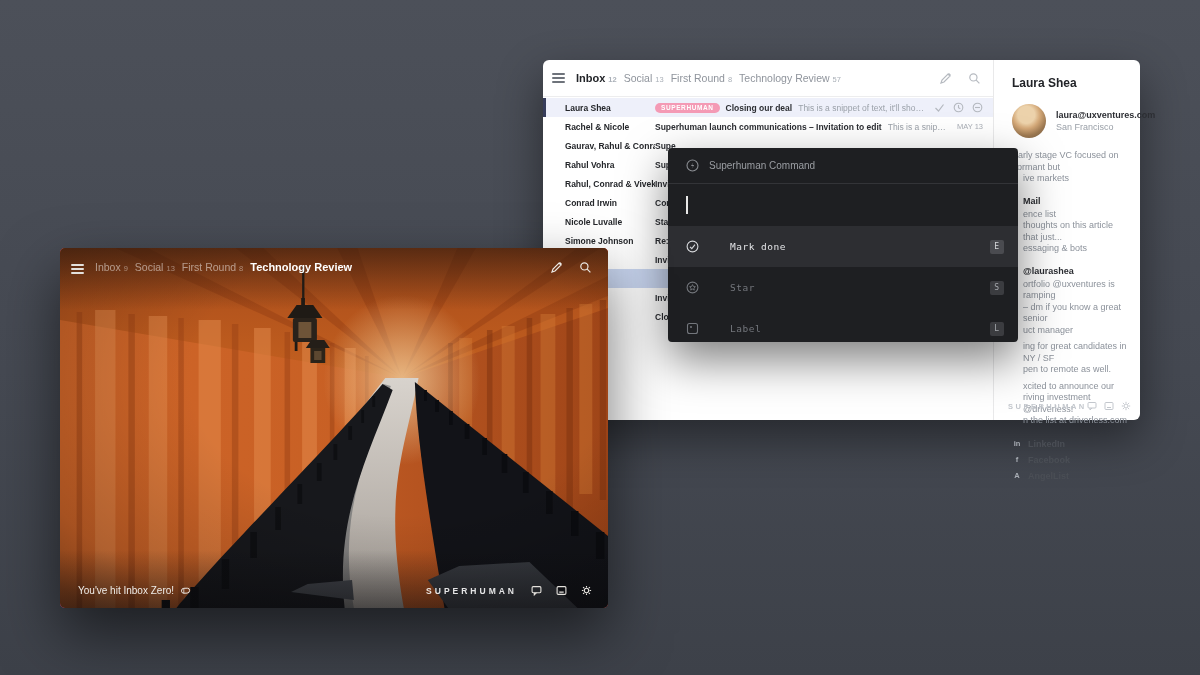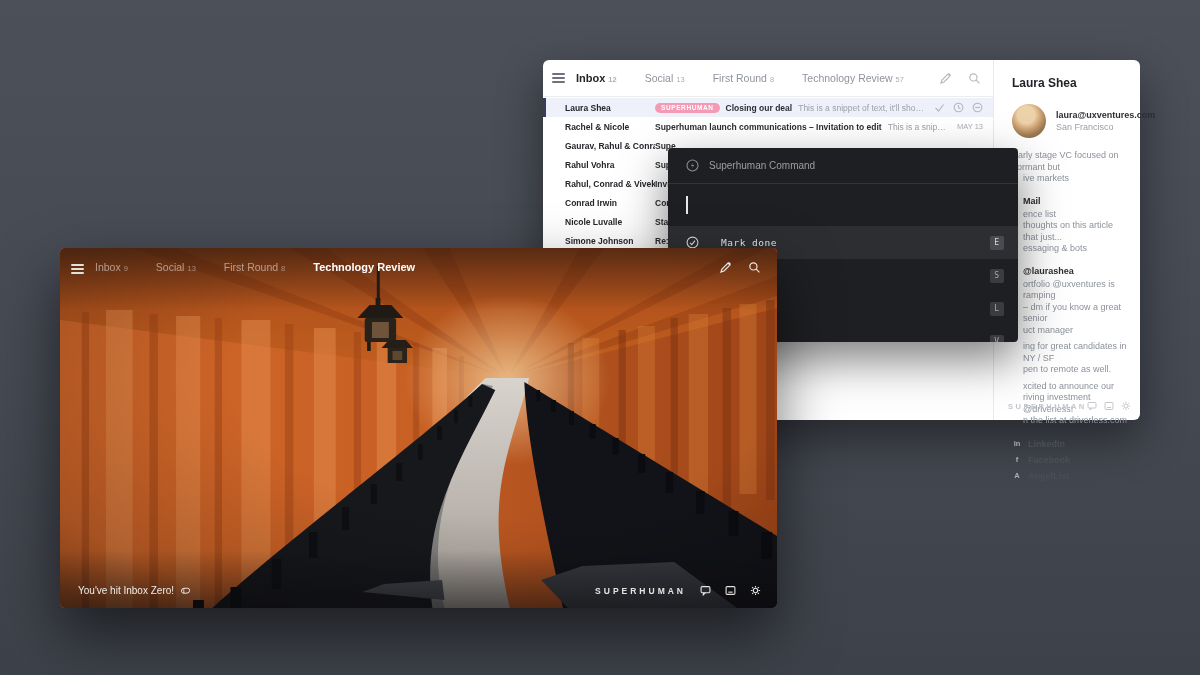--- a/index.html
+++ b/index.html
@@ -11,21 +11,21 @@
   }
   .win { position:absolute; background:#fff; border-radius:6px; }
 
   
   #back-win { left:543px; top:60px; width:597px; height:360px; z-index:1;
     box-shadow:0 18px 45px rgba(0,0,0,.45); }
   .bw-header { position:absolute; left:0; top:0; width:450px; height:37px;
     display:flex; align-items:center; padding:0 12px 0 9px; border-bottom:1px solid #ededee; }
   .burger { width:13px; display:flex; flex-direction:column; gap:2.5px; margin-right:11px; }
   .burger i { display:block; height:1.5px; background:#6e737b; border-radius:1px; }
-  .tabs { display:flex; align-items:baseline; gap:28px; flex:1; }
+  .tabs { display:flex; align-items:baseline; gap:7px; flex:1; }
   .tab { font-size:10.5px; color:#8f949c; white-space:nowrap; cursor:default; }
   .tab .cnt { font-size:7.5px; color:#aab0b8; margin-left:3px; }
   .tab.active { font-weight:bold; color:#222428; font-size:11px; }
   .hicons { display:flex; gap:16px; align-items:center; }
   .ico { display:inline-flex; align-items:center; justify-content:center; }
 
   
   .list { position:absolute; left:0; top:38px; width:450px; }
   .row { height:19px; display:flex; align-items:center; padding:0 10px 0 22px;
     font-size:8.5px; white-space:nowrap; overflow:hidden; position:relative; }
@@ -67,31 +67,31 @@
   #palette { position:absolute; left:668px; top:148px; width:350px; height:194px; z-index:5;
     background:#1e1f22; border-radius:4px; overflow:hidden;
     box-shadow:0 18px 45px rgba(0,0,0,.5); }
   .pal-head { height:36px; display:flex; align-items:center; gap:10px; padding:0 18px;
     border-bottom:1px solid #333438; }
   .pal-title { font-size:10px; color:#9b9ea3; }
   .pal-input { height:42px; position:relative; }
   .caret { position:absolute; left:18px; top:12px; width:1.5px; height:18px; background:#e8e8e8;
     animation:blink 1.1s steps(1) infinite; }
   @keyframes blink { 50% { opacity:0; } }
-  .cmd { height:33px; display:flex; align-items:center; gap:22px; padding:0 14px 0 18px;
+  .cmd { height:41px; display:flex; align-items:center; gap:31px; padding:0 14px 0 18px;
     font-family:"DejaVu Sans Mono", monospace; font-size:9.5px; letter-spacing:.5px; color:#73767c; }
   .cmd.on { background:#2d2e32; color:#e3e4e7; }
   .cmd .lbl { flex:1; }
   .key { flex:none; width:14px; height:14px; border-radius:2px; background:#3b3c40;
     color:#a6a9ae; font-size:8px; display:flex; align-items:center; justify-content:center;
     font-family:"DejaVu Sans Mono", monospace; }
   .cmd.on .key { background:#4a4b50; color:#d6d8db; }
 
   
-  #front-win { left:60px; top:248px; width:717px; height:360px; z-index:10;
+  #front-win { left:60px; top:248px; width:548px; height:360px; z-index:10;
     border-radius:5px; overflow:hidden; box-shadow:0 26px 60px rgba(0,0,0,.55); background:#d946ef; }
   #front-win svg.photo { position:absolute; inset:0; width:100%; height:100%; display:block; }
   .fw-top { position:absolute; left:0; right:0; top:0; height:62px;
     background:linear-gradient(180deg, rgba(25,17,11,.55), rgba(25,17,11,0));
     display:flex; align-items:flex-start; padding:13px 16px 0 11px; }
   .fw-top .burger i { background:#e3e0dc; }
   .ftab { font-size:10.5px; color:rgba(255,255,255,.5); }
   .ftab .cnt { color:rgba(255,255,255,.42); }
   .ftab.active { color:#fff; font-weight:bold; }
   .fw-bot { position:absolute; left:0; right:0; bottom:0; height:58px;

